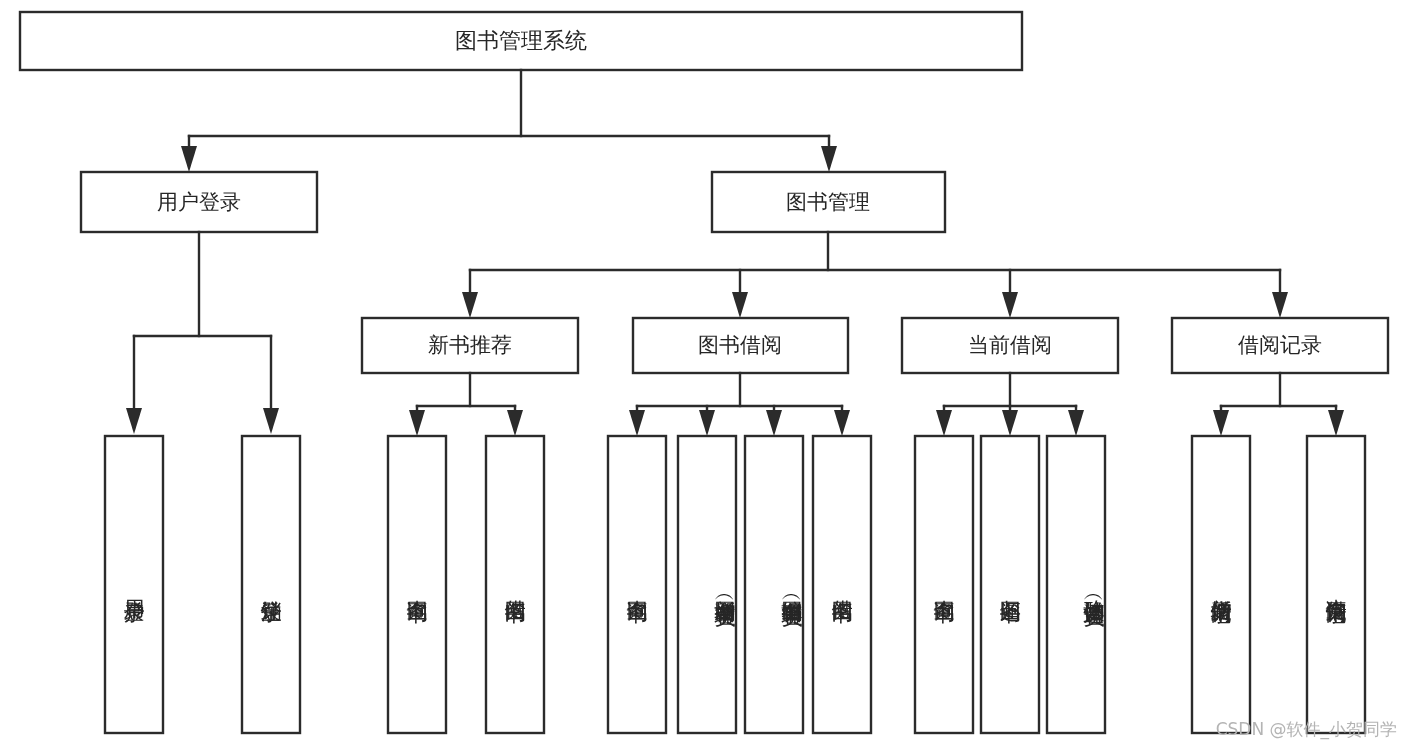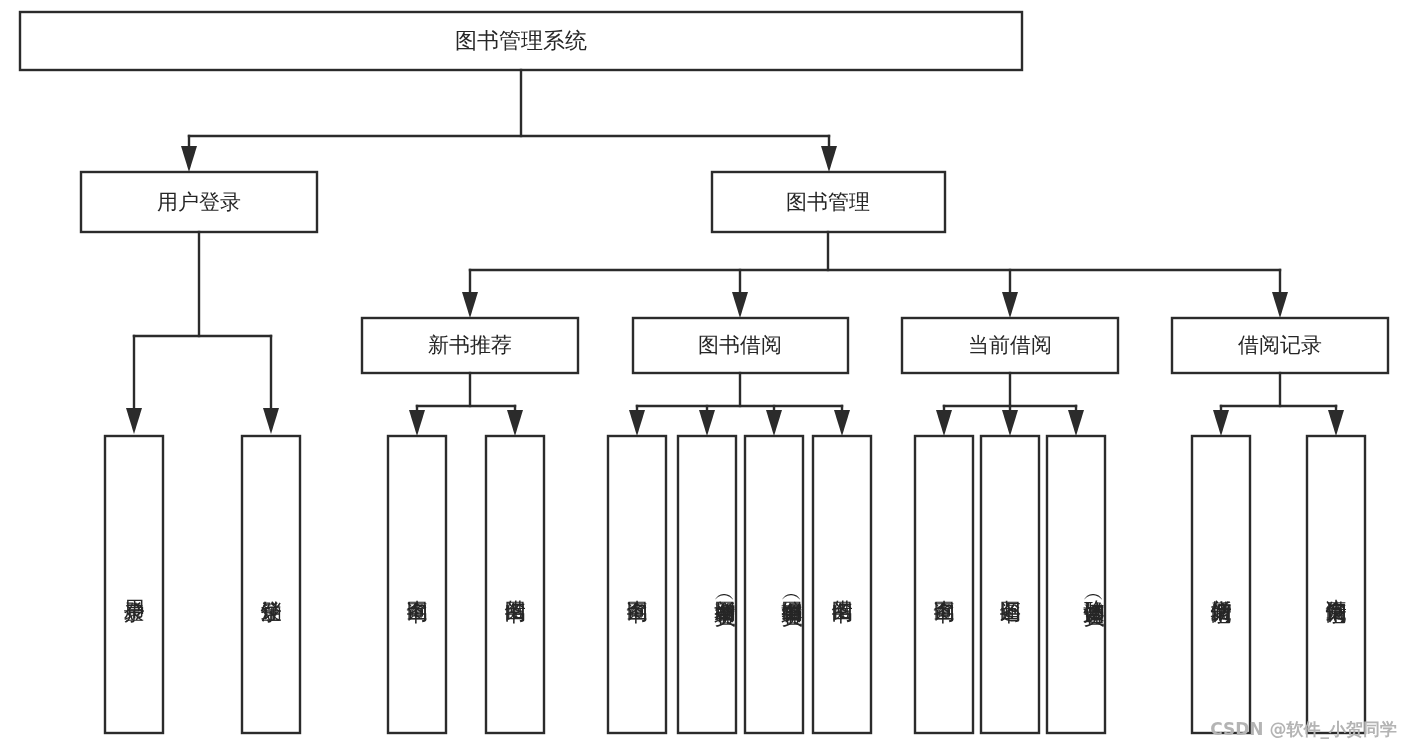--- a/index.html
+++ b/index.html
@@ -69,21 +69,20 @@
   }
   .watermark {
     position: absolute;
     right: 8px;
     bottom: 6px;
     font-family: "DejaVu Sans", "Liberation Sans", sans-serif;
     font-size: 17px;
     color: #b4b4b4;
     white-space: nowrap;
     user-select: none;
-    font-weight: bold;
   }
 </style>
 </head>
 <body>
 
 <div id="diagram-root">
 
   <svg class="flow" viewBox="0 0 1405 747">
 
     <rect class="node-box" x="20" y="12" width="1002" height="58"></rect>

